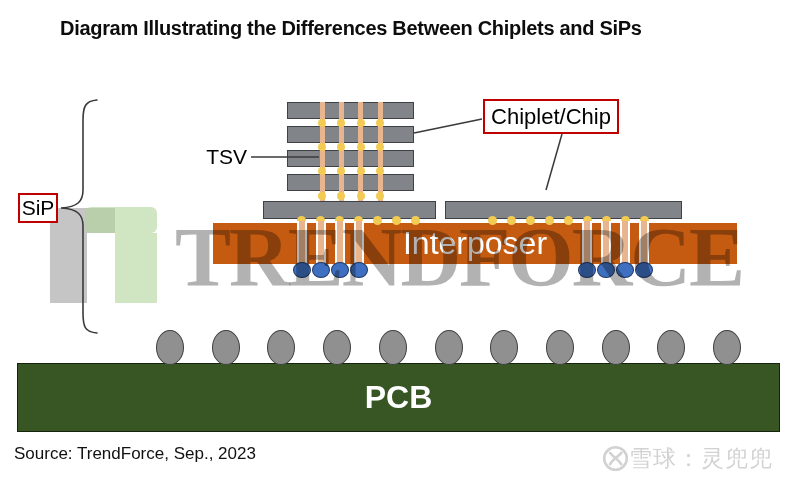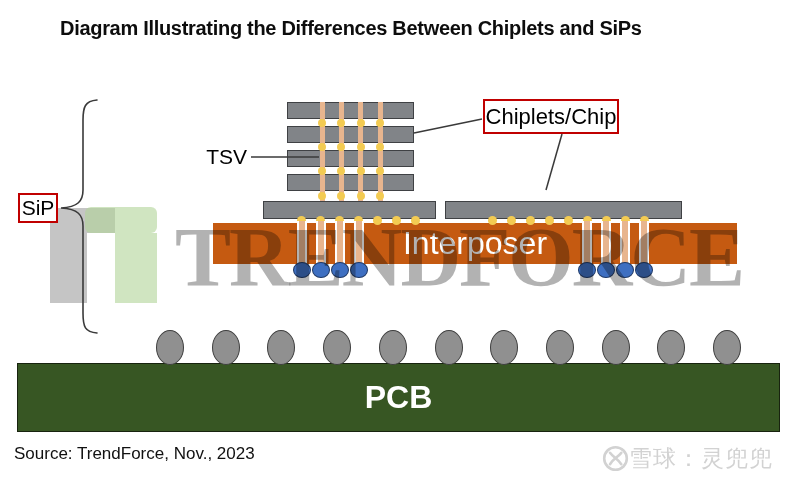--- a/index.html
+++ b/index.html
@@ -149,35 +149,35 @@
       <div class="gball" style="left: 378.8px; top: 330px; width: 28px; height: 35px;"></div>
       <div class="gball" style="left: 434.5px; top: 330px; width: 28px; height: 35px;"></div>
       <div class="gball" style="left: 490.2px; top: 330px; width: 28px; height: 35px;"></div>
       <div class="gball" style="left: 545.9px; top: 330px; width: 28px; height: 35px;"></div>
       <div class="gball" style="left: 601.6px; top: 330px; width: 28px; height: 35px;"></div>
       <div class="gball" style="left: 657.3px; top: 330px; width: 28px; height: 35px;"></div>
       <div class="gball" style="left: 713px; top: 330px; width: 28px; height: 35px;"></div>
     </div>
 
   <div class="redbox" id="chiplet-box">
-    <span>Chiplets/Chip</span>
+    <span>Chiplet/Chip</span>
   </div>
   <div class="redbox" id="sip-box">
     <span>SiP</span>
   </div>
   <div class="abs" id="tsv-label">TSV</div>
 
   <svg class="abs" id="anno-svg" width="800" height="479">
     <path d="M 97 100 C 85 101 83 107 83 120 L 83 190 C 83 201 78 207 61 208 C 78 209 83 215 83 226 L 83 313 C 83 327 85 332 97 333" fill="none" stroke="#3a3a3a" stroke-width="1.6" stroke-linecap="round"></path>
     <line x1="251" y1="157" x2="319" y2="157" stroke="#3a3a3a" stroke-width="1.5"></line>
     <line x1="414" y1="133" x2="482" y2="119" stroke="#3a3a3a" stroke-width="1.5"></line>
     <line x1="562" y1="134" x2="546" y2="190" stroke="#3a3a3a" stroke-width="1.5"></line>
   </svg>
 
-  <div class="abs" id="source">Source: TrendForce, Nov., 2023</div>
+  <div class="abs" id="source">Source: TrendForce, Sep., 2023</div>
 
   <div class="abs" id="credit">
     <svg width="27" height="27" viewBox="0 0 27 27">
       <circle cx="13.5" cy="13.5" r="11.3" fill="none" stroke="#d2d2d2" stroke-width="2.6"></circle>
       <path d="M8 7.8 C 12 13 15 13 19.3 19.2" fill="none" stroke="#d2d2d2" stroke-width="2.6" stroke-linecap="round"></path>
       <path d="M19.3 7.8 C 15 13 12 13 8 19.2" fill="none" stroke="#d2d2d2" stroke-width="2.6" stroke-linecap="round"></path>
     </svg>
     <span id="credit-text">雪球：灵兜兜</span>
   </div>
 

